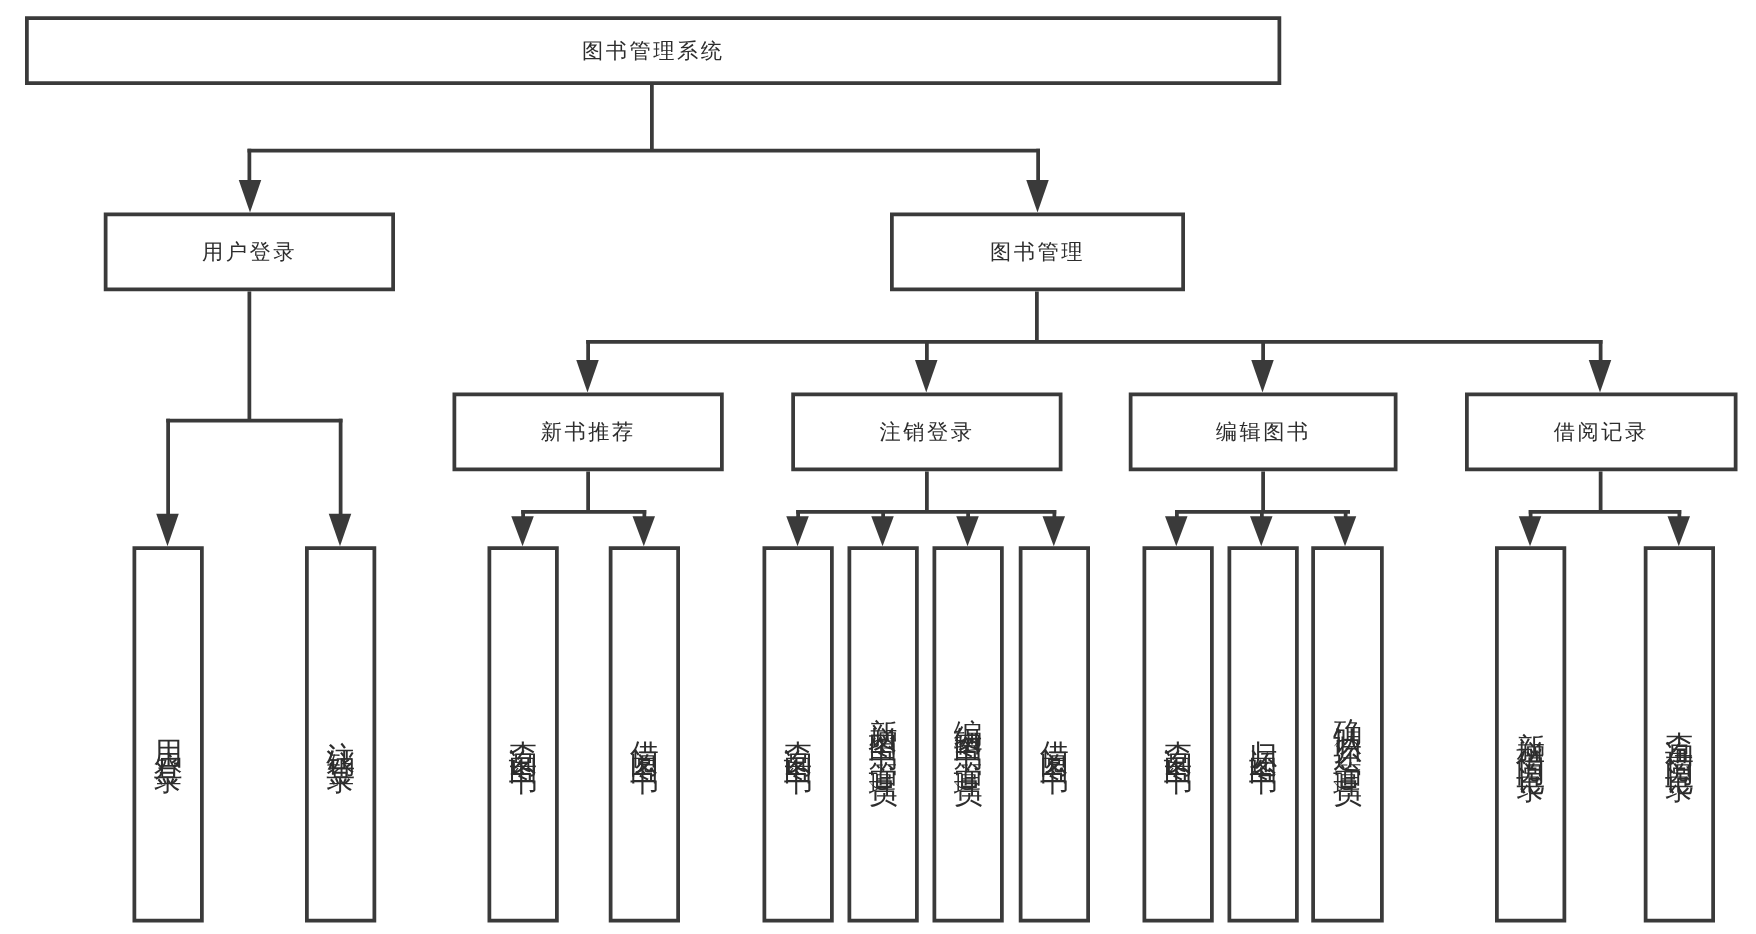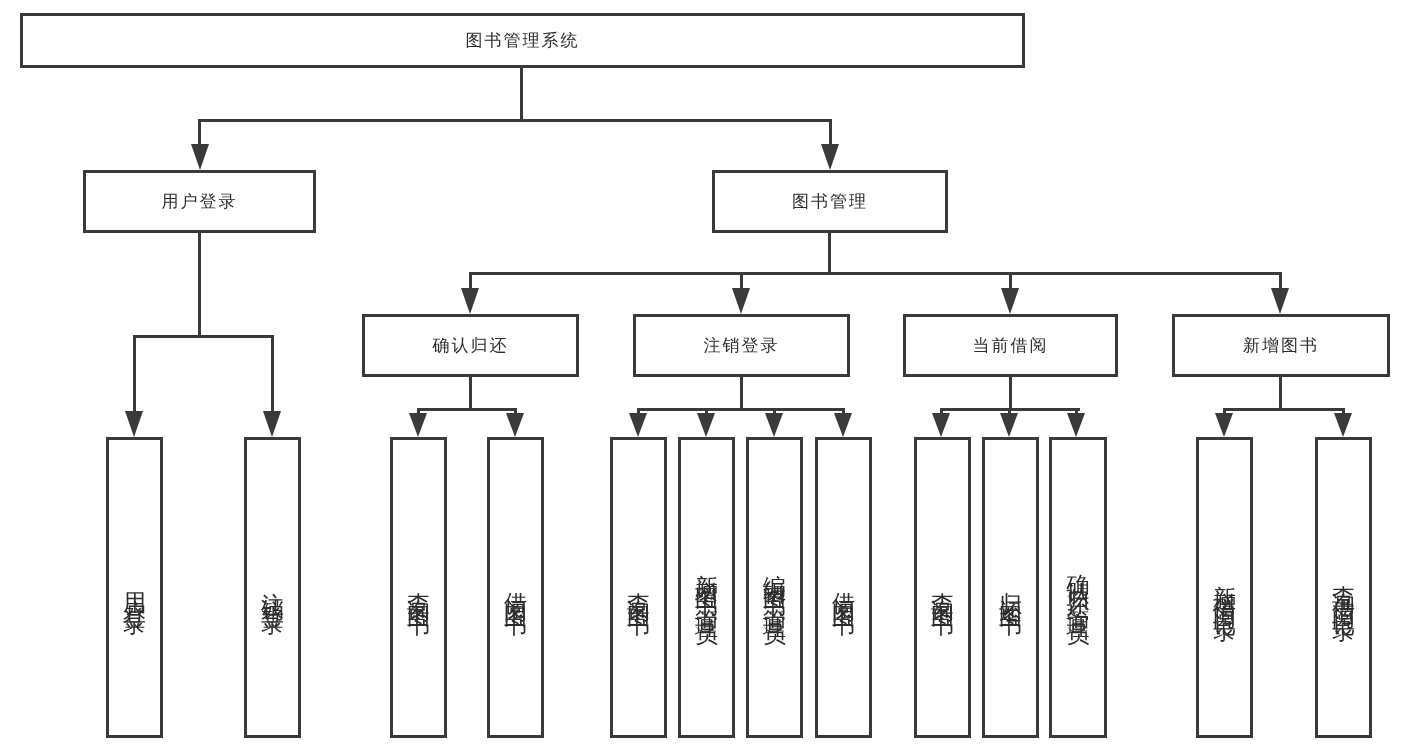--- a/index.html
+++ b/index.html
@@ -60,24 +60,24 @@
   <div class="line" style="left:469px;top:272px;width:813px;height:3px;"></div>
   <div class="line" style="left:469px;top:272px;width:3px;height:20px;"></div>
   <div class="arrow" style="left:461px;top:288px;"></div>
   <div class="line" style="left:740px;top:272px;width:3px;height:20px;"></div>
   <div class="arrow" style="left:732px;top:288px;"></div>
   <div class="line" style="left:1009px;top:272px;width:3px;height:20px;"></div>
   <div class="arrow" style="left:1001px;top:288px;"></div>
   <div class="line" style="left:1279px;top:272px;width:3px;height:20px;"></div>
   <div class="arrow" style="left:1271px;top:288px;"></div>
 
-  <div class="box h" style="left:362px;top:314px;width:217px;height:63px;">确认归还</div>
+  <div class="box h" style="left:362px;top:314px;width:217px;height:63px;">新书推荐</div>
   <div class="box h" style="left:633px;top:314px;width:217px;height:63px;">注销登录</div>
-  <div class="box h" style="left:903px;top:314px;width:215px;height:63px;">当前借阅</div>
-  <div class="box h" style="left:1172px;top:314px;width:218px;height:63px;">新增图书</div>
+  <div class="box h" style="left:903px;top:314px;width:215px;height:63px;">编辑图书</div>
+  <div class="box h" style="left:1172px;top:314px;width:218px;height:63px;">借阅记录</div>
 
   <div class="line" style="left:469px;top:377px;width:3px;height:33px;"></div>
   <div class="line" style="left:417px;top:408px;width:100px;height:3px;"></div>
   <div class="line" style="left:417px;top:408px;width:3px;height:8px;"></div>
   <div class="arrow short" style="left:409px;top:413px;"></div>
   <div class="line" style="left:514px;top:408px;width:3px;height:8px;"></div>
   <div class="arrow short" style="left:506px;top:413px;"></div>
 
   <div class="line" style="left:740px;top:377px;width:3px;height:33px;"></div>
   <div class="line" style="left:637px;top:408px;width:208px;height:3px;"></div>

